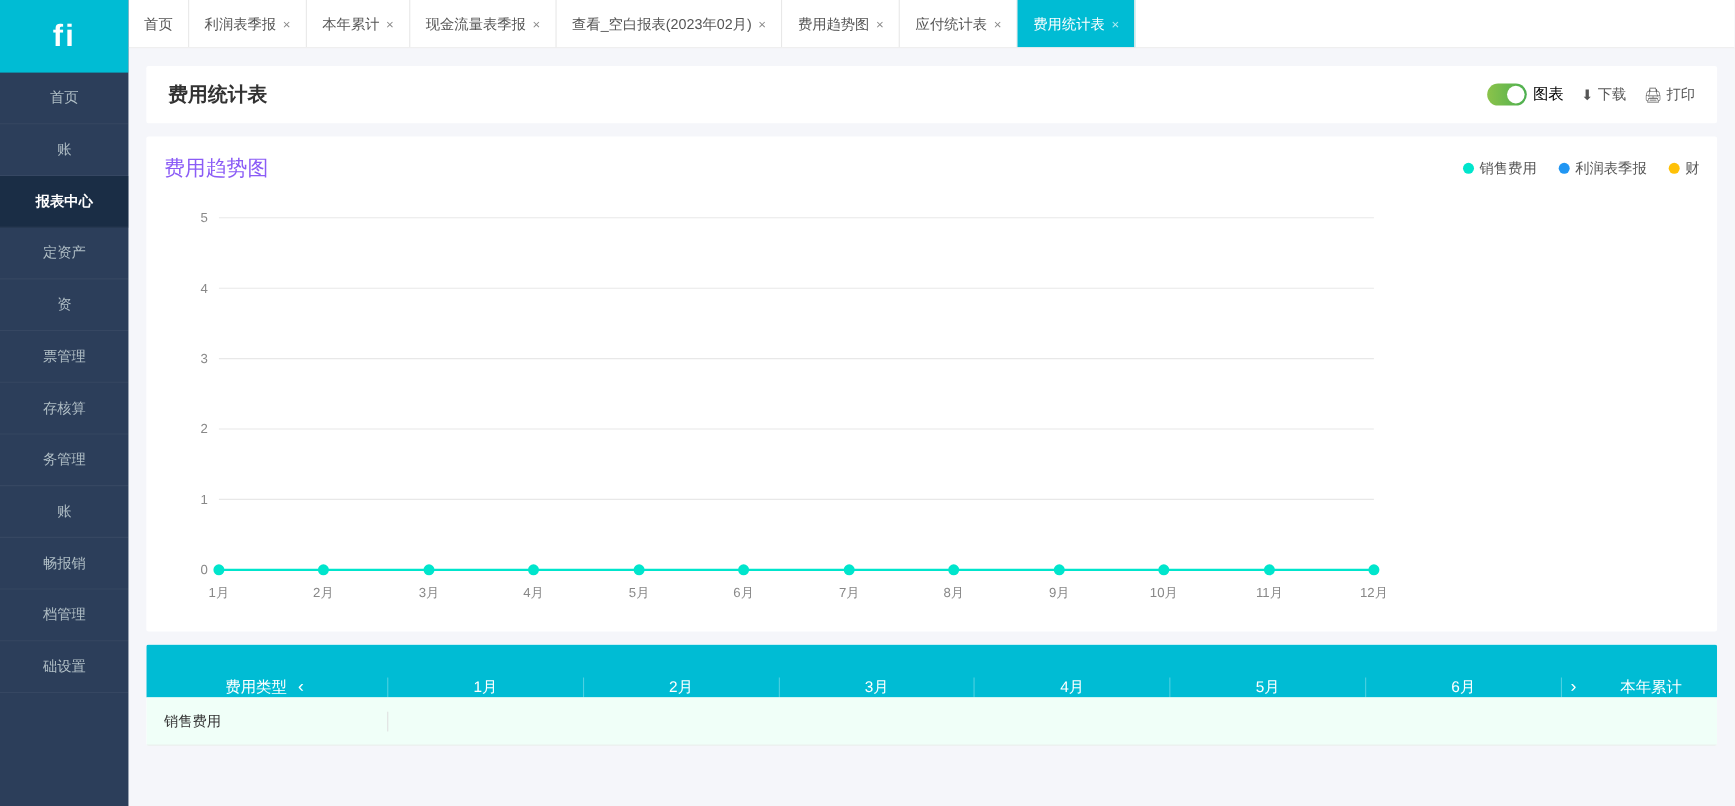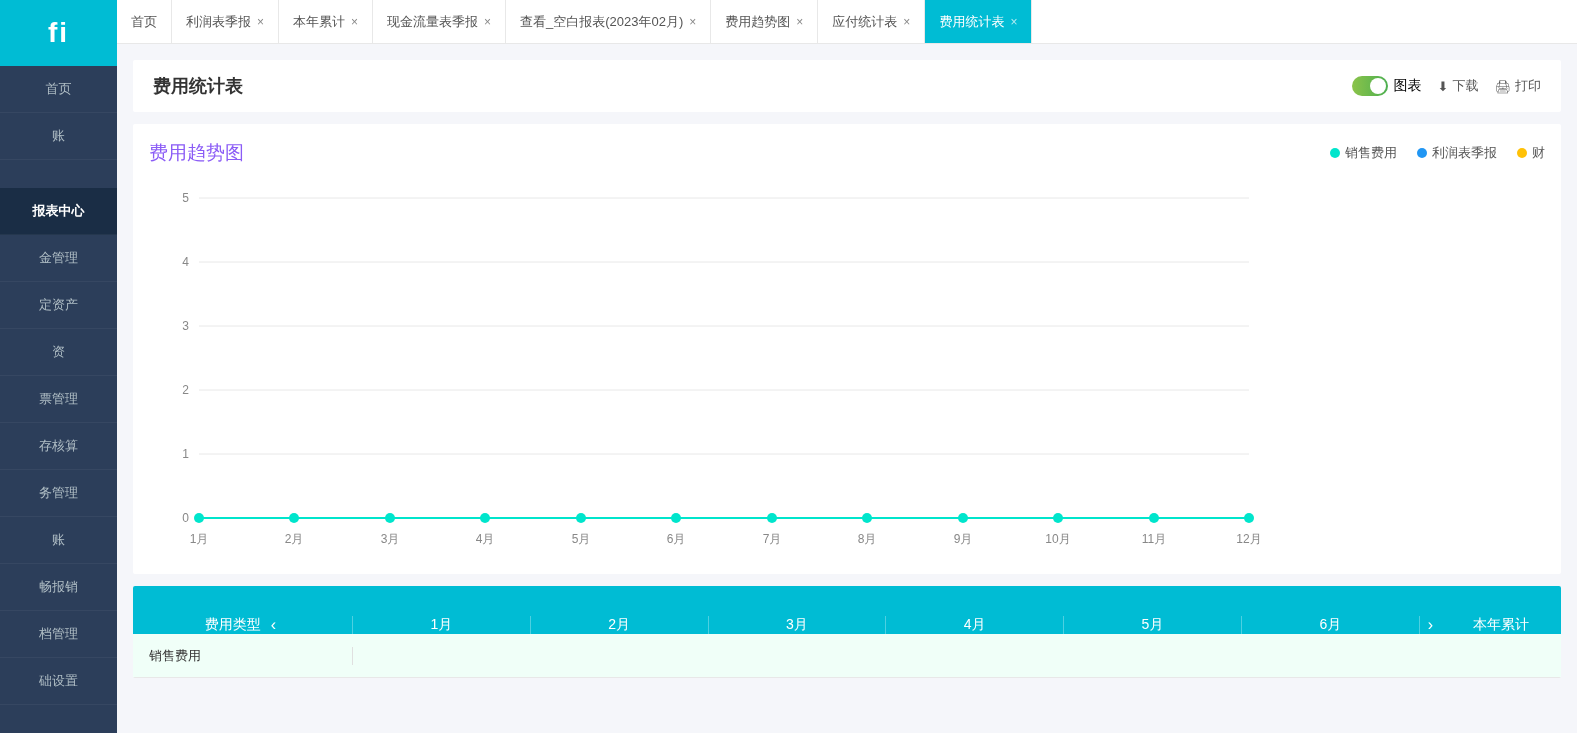--- a/index.html
+++ b/index.html
@@ -32,21 +32,20 @@
       text-align: center;
       font-size: 13px;
       color: #b0bec5;
       cursor: pointer;
       border-bottom: 1px solid rgba(255,255,255,0.05);
     }
     .sidebar-item.active {
       background: #1a2d45;
       color: white;
       font-weight: bold;
-      margin-top: 28px;
     }
 
     
     .main {
       flex: 1;
       display: flex;
       flex-direction: column;
       overflow: hidden;
       background: #f5f6fa;
     }
@@ -257,21 +256,20 @@
     }
   </style>
 </head>
 <body>
 
 <div class="sidebar">
   <div class="sidebar-logo">fi</div>
   <div class="sidebar-item">首页</div>
   <div class="sidebar-item">账</div>
   <div class="sidebar-item active">报表中心</div>
-  <div class="sidebar-item">金管理</div>
   <div class="sidebar-item">定资产</div>
   <div class="sidebar-item">资</div>
   <div class="sidebar-item">票管理</div>
   <div class="sidebar-item">存核算</div>
   <div class="sidebar-item">务管理</div>
   <div class="sidebar-item">账</div>
   <div class="sidebar-item">畅报销</div>
   <div class="sidebar-item">档管理</div>
   <div class="sidebar-item">础设置</div>
 </div>

